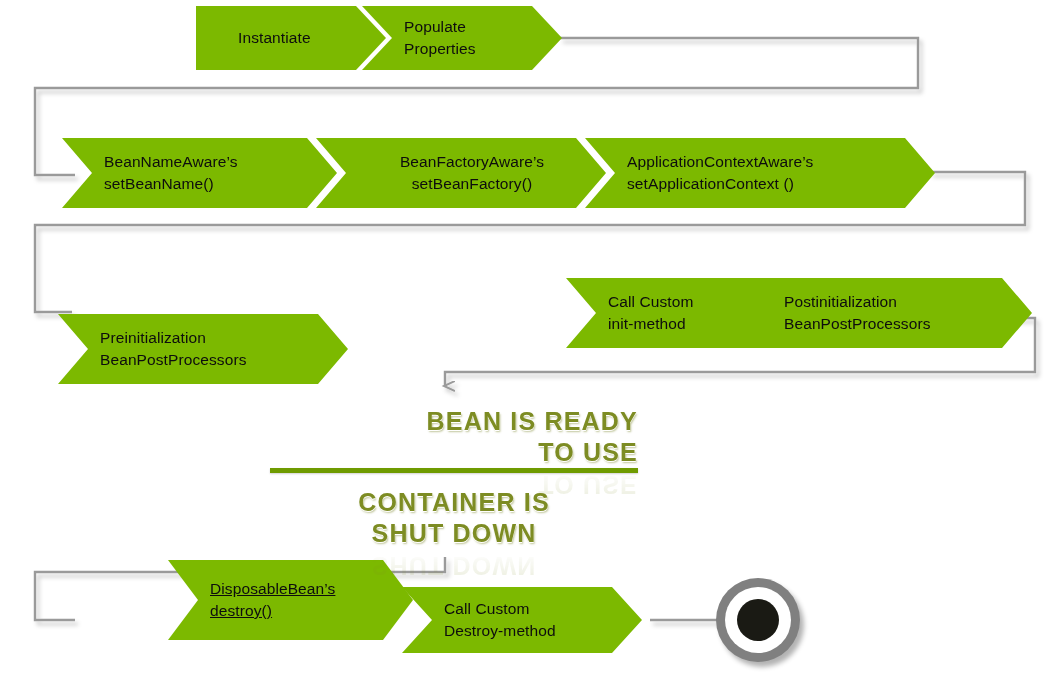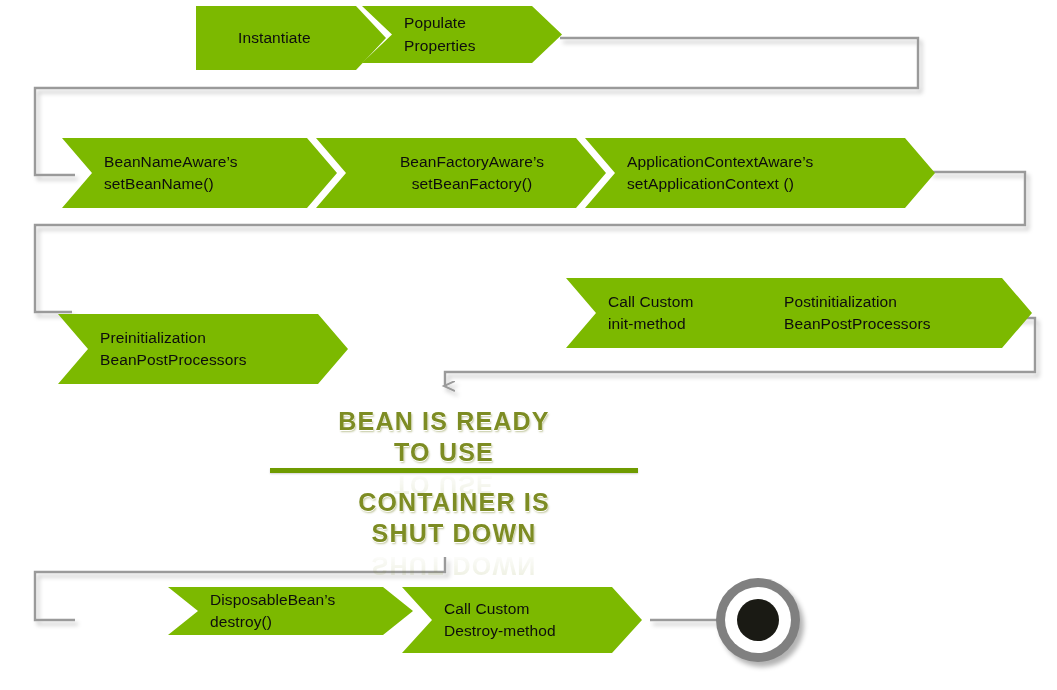--- a/index.html
+++ b/index.html
@@ -128,21 +128,21 @@
     </g>
   </svg>
 
   <div class="chev flat" style="left:196px;top:6px;width:190px;height:64px;">
     <div class="body"></div>
     <div class="txt">
       <div>Instantiate</div>
     </div>
   </div>
 
-  <div class="chev" style="left:362px;top:6px;width:200px;height:57px;">
+  <div class="chev" style="left:362px;top:6px;width:200px;height:64px;">
     <div class="body"></div>
     <div class="txt">
       <div>Populate</div>
       <div>Properties</div>
     </div>
   </div>
 
   <div class="chev" style="left:62px;top:138px;width:275px;height:70px;">
     <div class="body"></div>
     <div class="txt">
@@ -185,35 +185,35 @@
   </div>
 
   <div class="chev" style="left:742px;top:278px;width:290px;height:70px;">
     <div class="body"></div>
     <div class="txt">
       <div>Postinitialization</div>
       <div>BeanPostProcessors</div>
     </div>
   </div>
 
-  <div class="bigtext" style="left:260px;top:406px;width:368px;">
+  <div class="bigtext" style="left:270px;top:406px;width:368px;text-align:right;">
     <div>BEAN IS READY</div>
     <div>TO USE</div>
     <span class="refl">TO USE</span>
   </div>
 
   <div class="divider" style="left:270px;top:468px;width:368px;"></div>
 
   <div class="bigtext" style="left:270px;top:487px;width:368px;">
     <div>CONTAINER IS</div>
     <div>SHUT DOWN</div>
     <span class="refl">SHUT DOWN</span>
   </div>
 
-  <div class="chev" style="left:168px;top:587px;width:245px;height:48px;">
+  <div class="chev" style="left:168px;top:560px;width:245px;height:80px;text-decoration:underline;">
     <div class="body"></div>
     <div class="txt">
       <div>DisposableBean’s</div>
       <div>destroy()</div>
     </div>
   </div>
 
   <div class="chev" style="left:402px;top:587px;width:240px;height:66px;">
     <div class="body"></div>
     <div class="txt">

